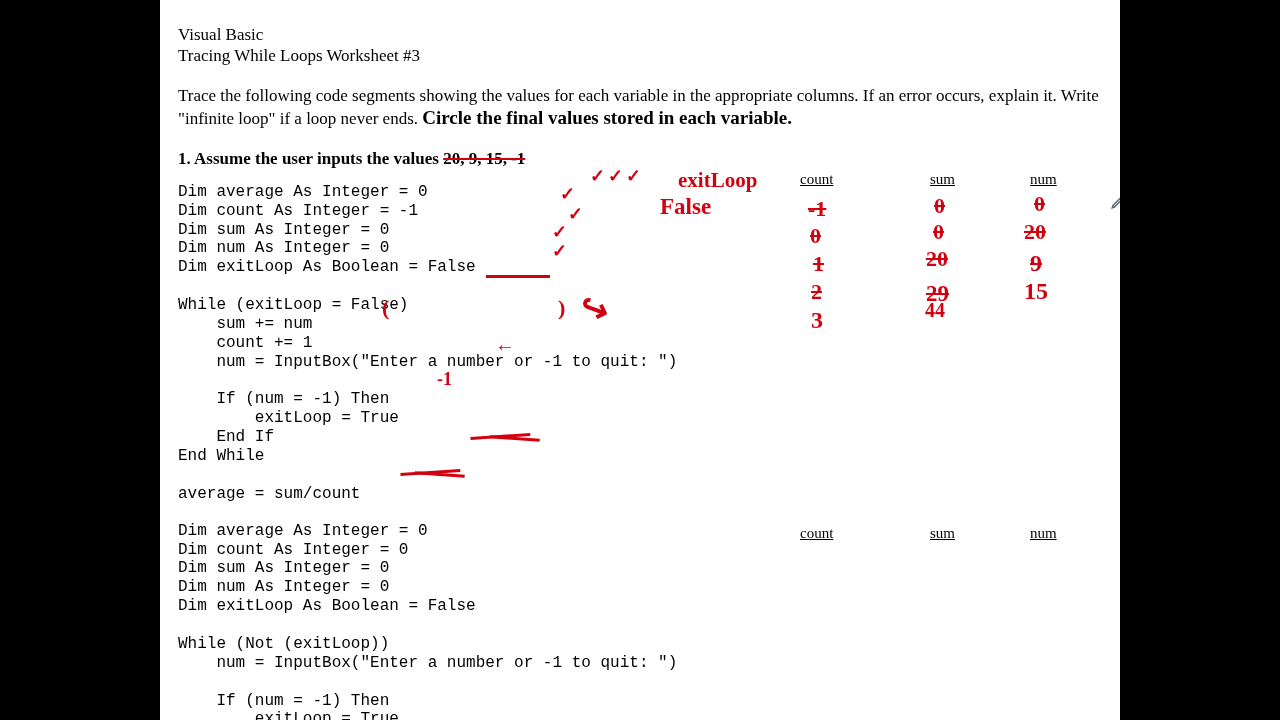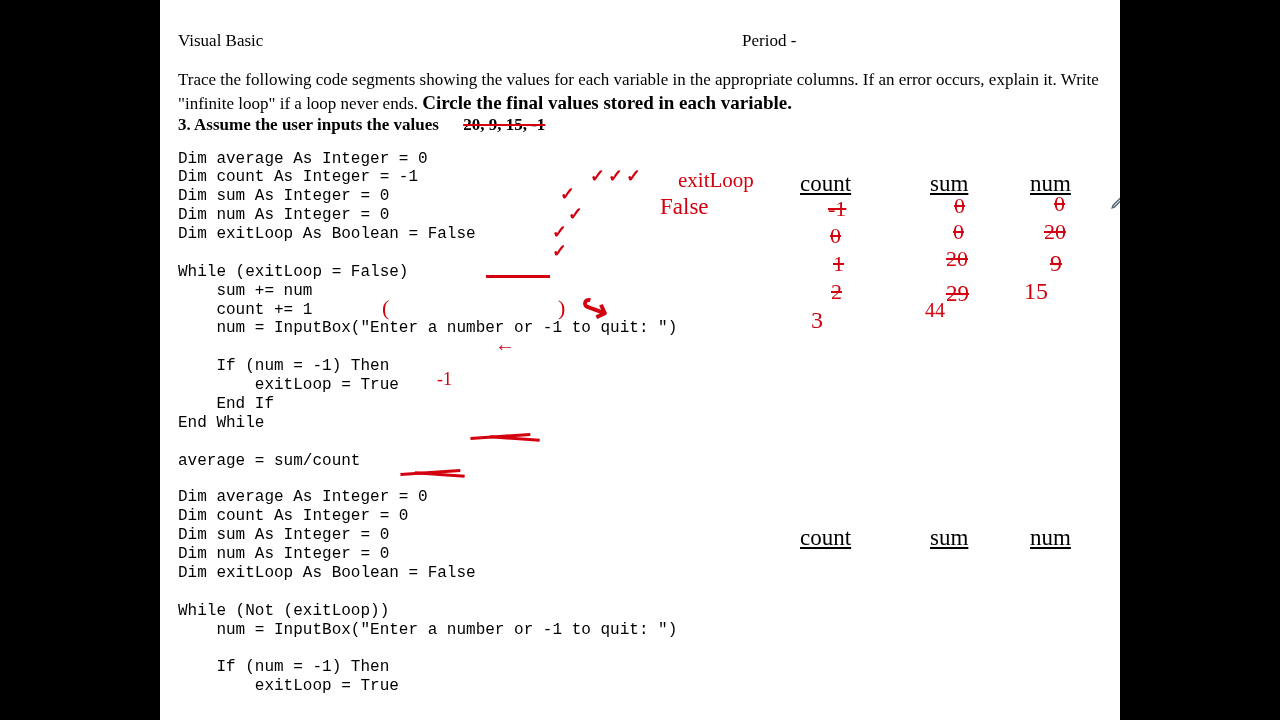--- a/index.html
+++ b/index.html
@@ -7,57 +7,56 @@
   body {
     background: #000;
     font-family: "Times New Roman", Times, serif;
     display: flex;
     justify-content: center;
   }
   .page {
     background: #fff;
     width: 960px;
     height: 720px;
-    padding: 30px 18px 0 18px;
+    padding: 24px 18px 0 18px;
     position: relative;
     color: #000;
     font-size: 17px;
     line-height: 1.25;
     overflow: hidden;
   }
   .hdr-row { display: flex; }
   .hdr-left { flex: 1; }
   .hdr-right { width: 360px; }
-  .instructions { margin-top: 18px; }
+  .instructions { margin-top: 18px; margin-bottom: 18px; }
   .instructions .bold { font-weight: bold; font-size: 19px; }
   .qprompt { font-weight: bold; }
   .code {
     font-family: "Courier New", Courier, monospace;
     font-size: 16px;
     white-space: pre;
     line-height: 1.18;
     margin-top: 14px;
   }
   .trace-hdr {
     position: absolute;
     font-family: "Times New Roman", Times, serif;
     text-decoration: underline;
-    font-size: 23px;
+    font-size: 15px;
   }
   .hw {
     position: absolute;
     font-family: "Comic Sans MS", "Bradley Hand", cursive;
     color: #d3000f;
-    font-weight: 400;
+    font-weight: 700;
   }
   .strike {
     text-decoration: line-through;
     text-decoration-color: #d3000f;
     text-decoration-thickness: 2px;
-    margin-left: 20px;
   }
   .check {
     position: absolute;
     color: #d3000f;
     font-size: 18px;
     font-weight: bold;
   }
   .tick::after {
     content: "✓";
   }
@@ -90,33 +89,33 @@
   .pencil-icon svg { display:block; }
 </style>
 </head>
 <body>
 
 <div class="page">
 
   <div class="hdr-row">
     <div class="hdr-left">
       <div>Visual Basic</div>
+      <div>Tracing While Loops Worksheet #3</div>
     </div>
     <div class="hdr-right">
-      <div>Period -</div>
     </div>
   </div>
 
   <div class="instructions">
     <span>Trace the following code segments showing the values for each variable in the appropriate columns. If an error occurs, explain it. Write "infinite loop" if a loop never ends. </span><span class="bold">Circle the final values stored in each variable.</span>
   </div>
 
   <div>
     <span class="qprompt">
-      <span>3. Assume the user inputs the values </span><span class="strike">20, 9, 15, -1</span>
+      <span>1. Assume the user inputs the values </span><span class="strike">20, 9, 15, -1</span>
     </span>
     <div class="code">Dim average As Integer = 0
 Dim count As Integer = -1
 Dim sum As Integer = 0
 Dim num As Integer = 0
 Dim exitLoop As Boolean = False
 
 While (exitLoop = False)
     sum += num
     count += 1

